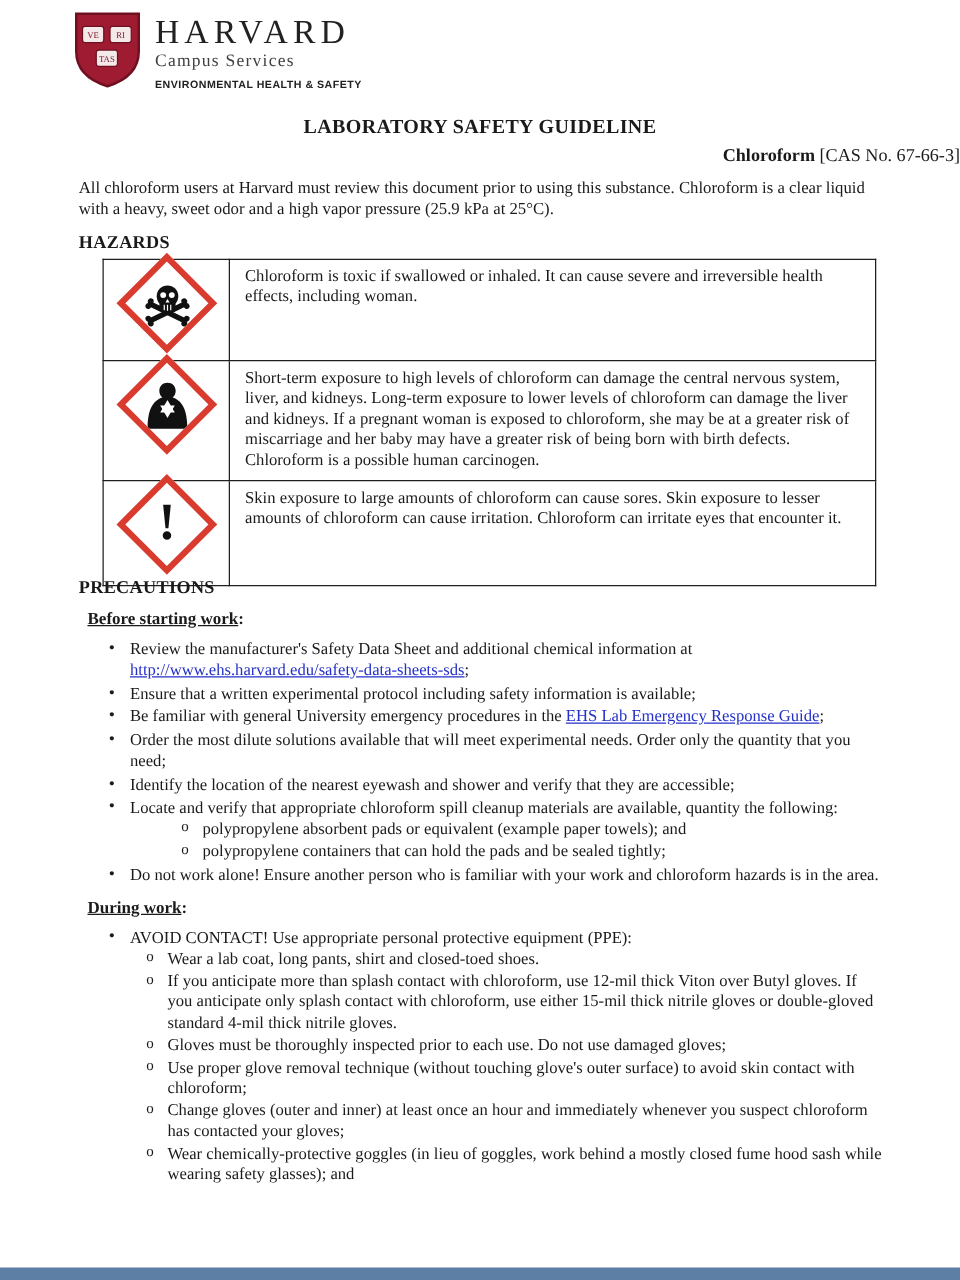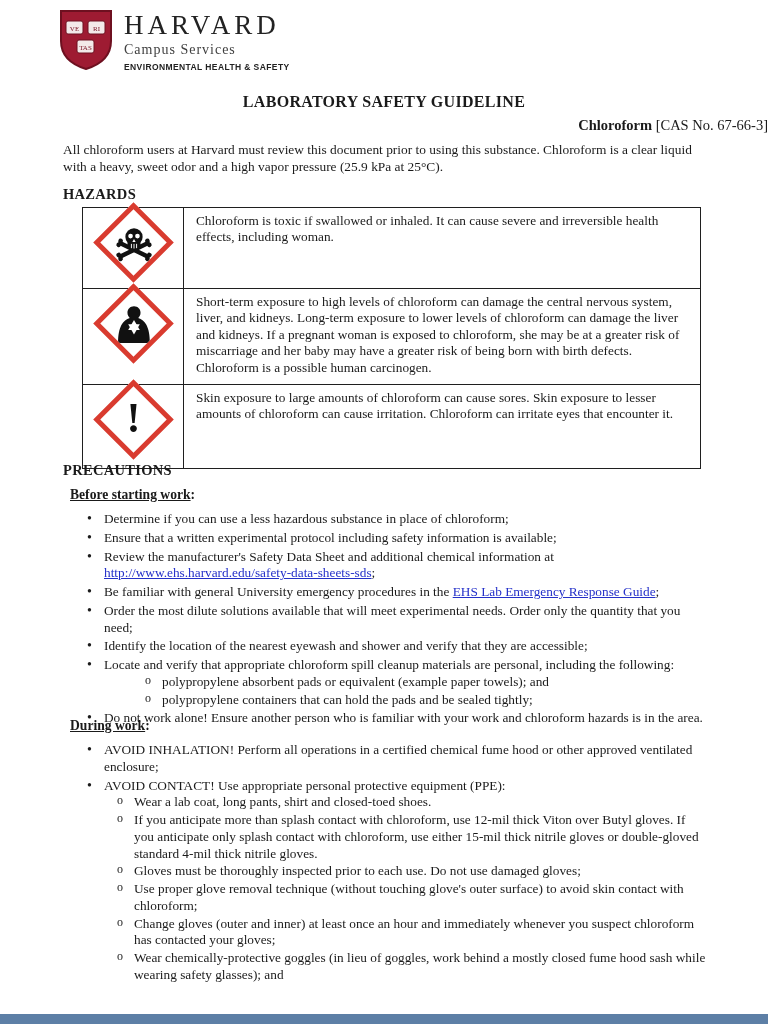--- a/index.html
+++ b/index.html
@@ -161,39 +161,37 @@
       <td class="text-cell">Skin exposure to large amounts of chloroform can cause sores.  Skin exposure to lesser amounts of chloroform can cause irritation.  Chloroform can irritate eyes that encounter it.</td>
     </tr>
   </tbody>
     </table>
 
   <div class="sect" id="precautions-heading">PRECAUTIONS</div>
 
   <div class="subhead" id="before-heading"><span class="ul">Before starting work</span><span>:</span></div>
 
   <ul class="blist" id="before-list">
-    <li><span>Determine if you can use a less hazardous substance in place of chloroform;</span></li>
+    <li><span>Review the manufacturer's Safety Data Sheet and additional chemical information at </span><a class="doclink">http://www.ehs.harvard.edu/safety-data-sheets-sds</a><span>;</span></li>
     <li><span>Ensure that a written experimental protocol including safety information is available;</span></li>
-    <li><span>Review the manufacturer's Safety Data Sheet and additional chemical information at </span><a class="doclink">http://www.ehs.harvard.edu/safety-data-sheets-sds</a><span>;</span></li>
     <li><span>Be familiar with general University emergency procedures in the </span><a class="doclink">EHS Lab Emergency Response Guide</a><span>;</span></li>
     <li><span>Order the most dilute solutions available that will meet experimental needs. Order only the quantity that you need;</span></li>
     <li><span>Identify the location of the nearest eyewash and shower and verify that they are accessible;</span></li>
-    <li><span>Locate and verify that appropriate chloroform spill cleanup materials are personal, including the following:</span>
+    <li><span>Locate and verify that appropriate chloroform spill cleanup materials are available, quantity the following:</span>
       <ul class="sub deep">
         <li><span>polypropylene absorbent pads or equivalent (example paper towels); and</span></li>
         <li><span>polypropylene containers that can hold the pads and be sealed tightly;</span></li>
       </ul>
     </li>
     <li><span>Do not work alone!  Ensure another person who is familiar with your work and chloroform hazards is in the area.</span></li>
   </ul>
 
   <div class="subhead" id="during-heading"><span class="ul">During work</span><span>:</span></div>
 
   <ul class="blist" id="during-list">
-    <li><span>AVOID INHALATION!  Perform all operations in a certified chemical fume hood or other approved ventilated enclosure;</span></li>
     <li><span>AVOID CONTACT!  Use appropriate personal protective equipment (PPE):</span>
       <ul class="sub shallow">
         <li><span>Wear a lab coat, long pants, shirt and closed-toed shoes.</span></li>
         <li><span>If you anticipate more than splash contact with chloroform, use 12-mil thick Viton over Butyl gloves.  If you anticipate only splash contact with chloroform, use either 15-mil thick nitrile gloves or double-gloved standard 4-mil thick nitrile gloves.</span></li>
         <li><span>Gloves must be thoroughly inspected prior to each use.  Do not use damaged gloves;</span></li>
         <li><span>Use proper glove removal technique (without touching glove's outer surface) to avoid skin contact with chloroform;</span></li>
         <li><span>Change gloves (outer and inner) at least once an hour and immediately whenever you suspect chloroform has contacted your gloves;</span></li>
         <li><span>Wear chemically-protective goggles (in lieu of goggles, work behind a mostly closed fume hood sash while wearing safety glasses); and</span></li>
       </ul>
     </li>

